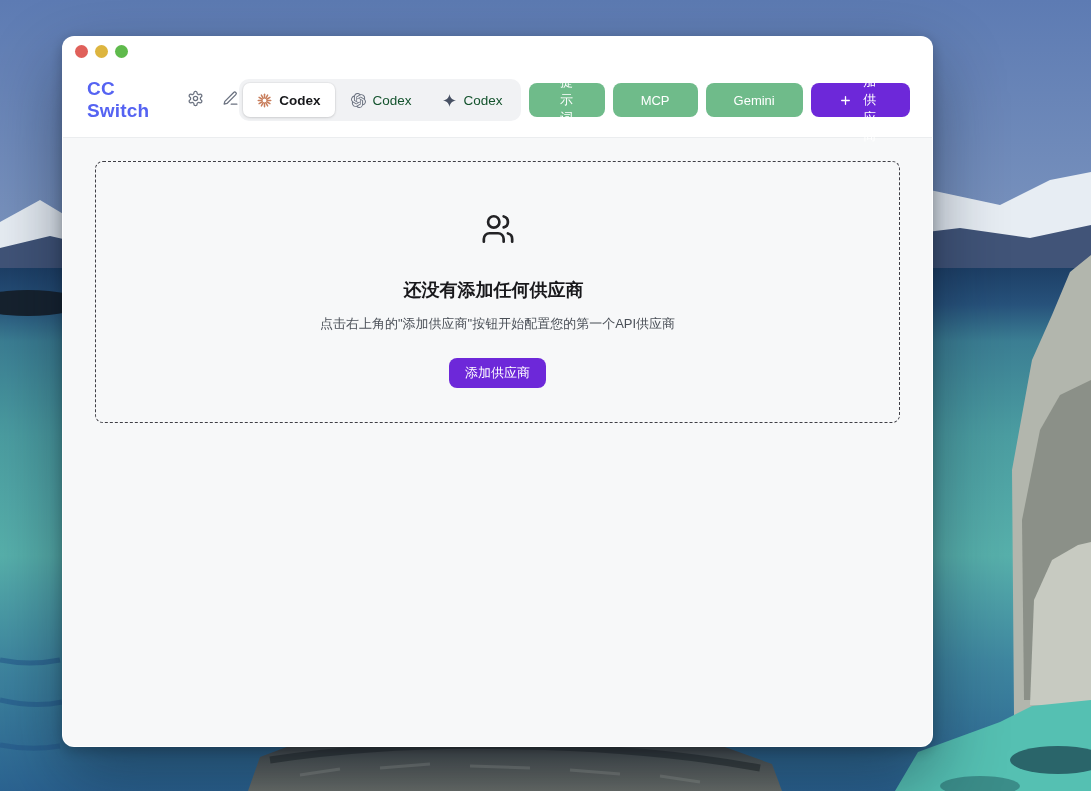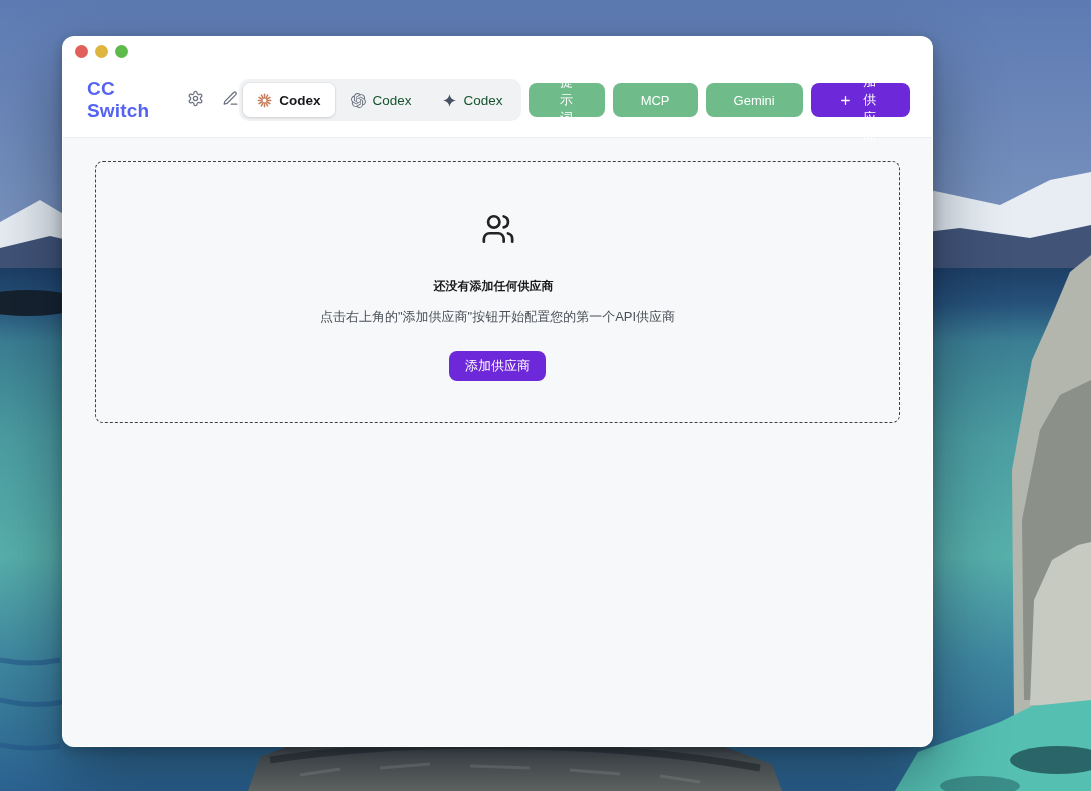--- a/index.html
+++ b/index.html
@@ -41,21 +41,21 @@
   .btn.green{background:#6fbb8a;}
   .btn.indigo{background:#6d28d9;}
 
   
   .main{height:609px;background:#f7f8f9;box-sizing:border-box;padding-top:23px;
     display:flex;justify-content:center;align-items:flex-start;}
   .empty-card{width:805px;height:262px;box-sizing:border-box;
     border:1px dashed #3f3f46;border-radius:8px;
     display:flex;flex-direction:column;align-items:center;padding-top:50px;}
   .empty-icon{color:#232326;line-height:0;}
-  .empty-title{margin:32px 8px 0 0;font-size:12px;font-weight:700;color:#18181b;}
+  .empty-title{margin:32px 8px 0 0;font-size:18px;font-weight:700;color:#18181b;}
   .empty-sub{margin:13px 0 0 0;font-size:13px;color:#4b5058;}
   .empty-btn{margin-top:25px;height:30px;padding:0 16px;font-size:13px;}
 </style>
 </head>
 <body>
 
 <div class="desktop">
   <svg width="1091" height="791" viewBox="0 0 1091 791">
     <defs>
       <linearGradient id="sky" x1="0" y1="0" x2="0" y2="1">

